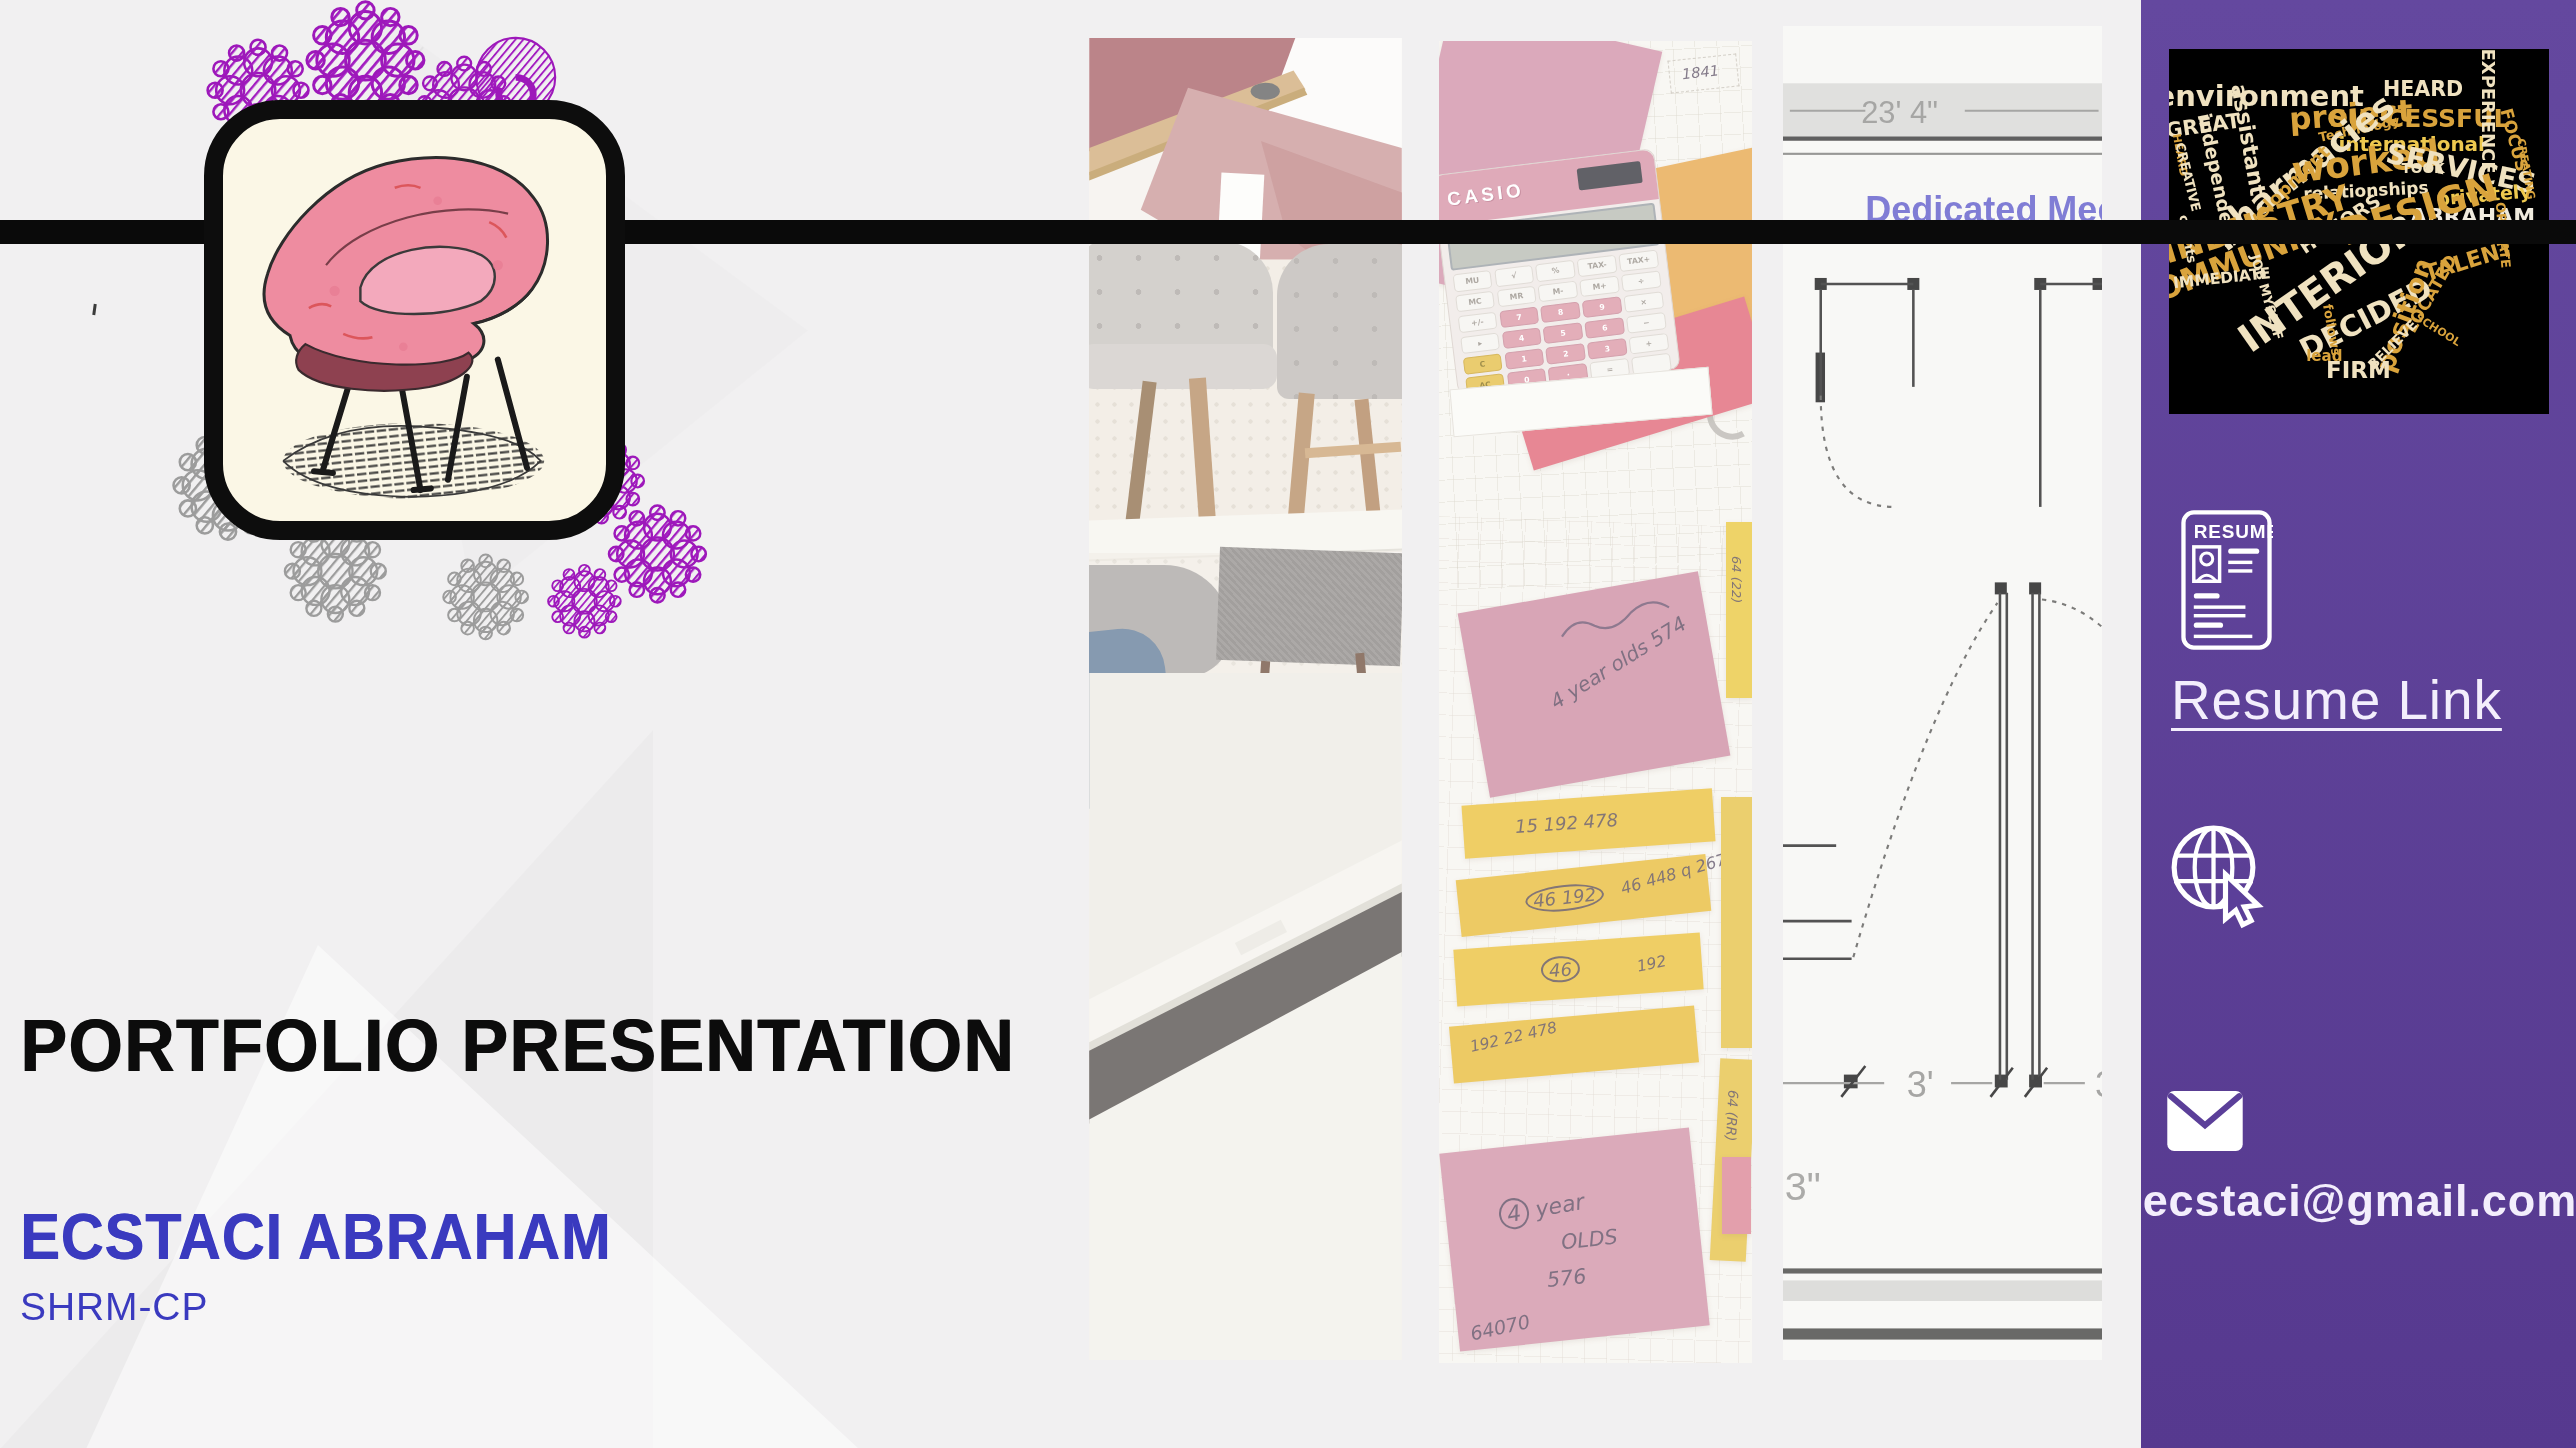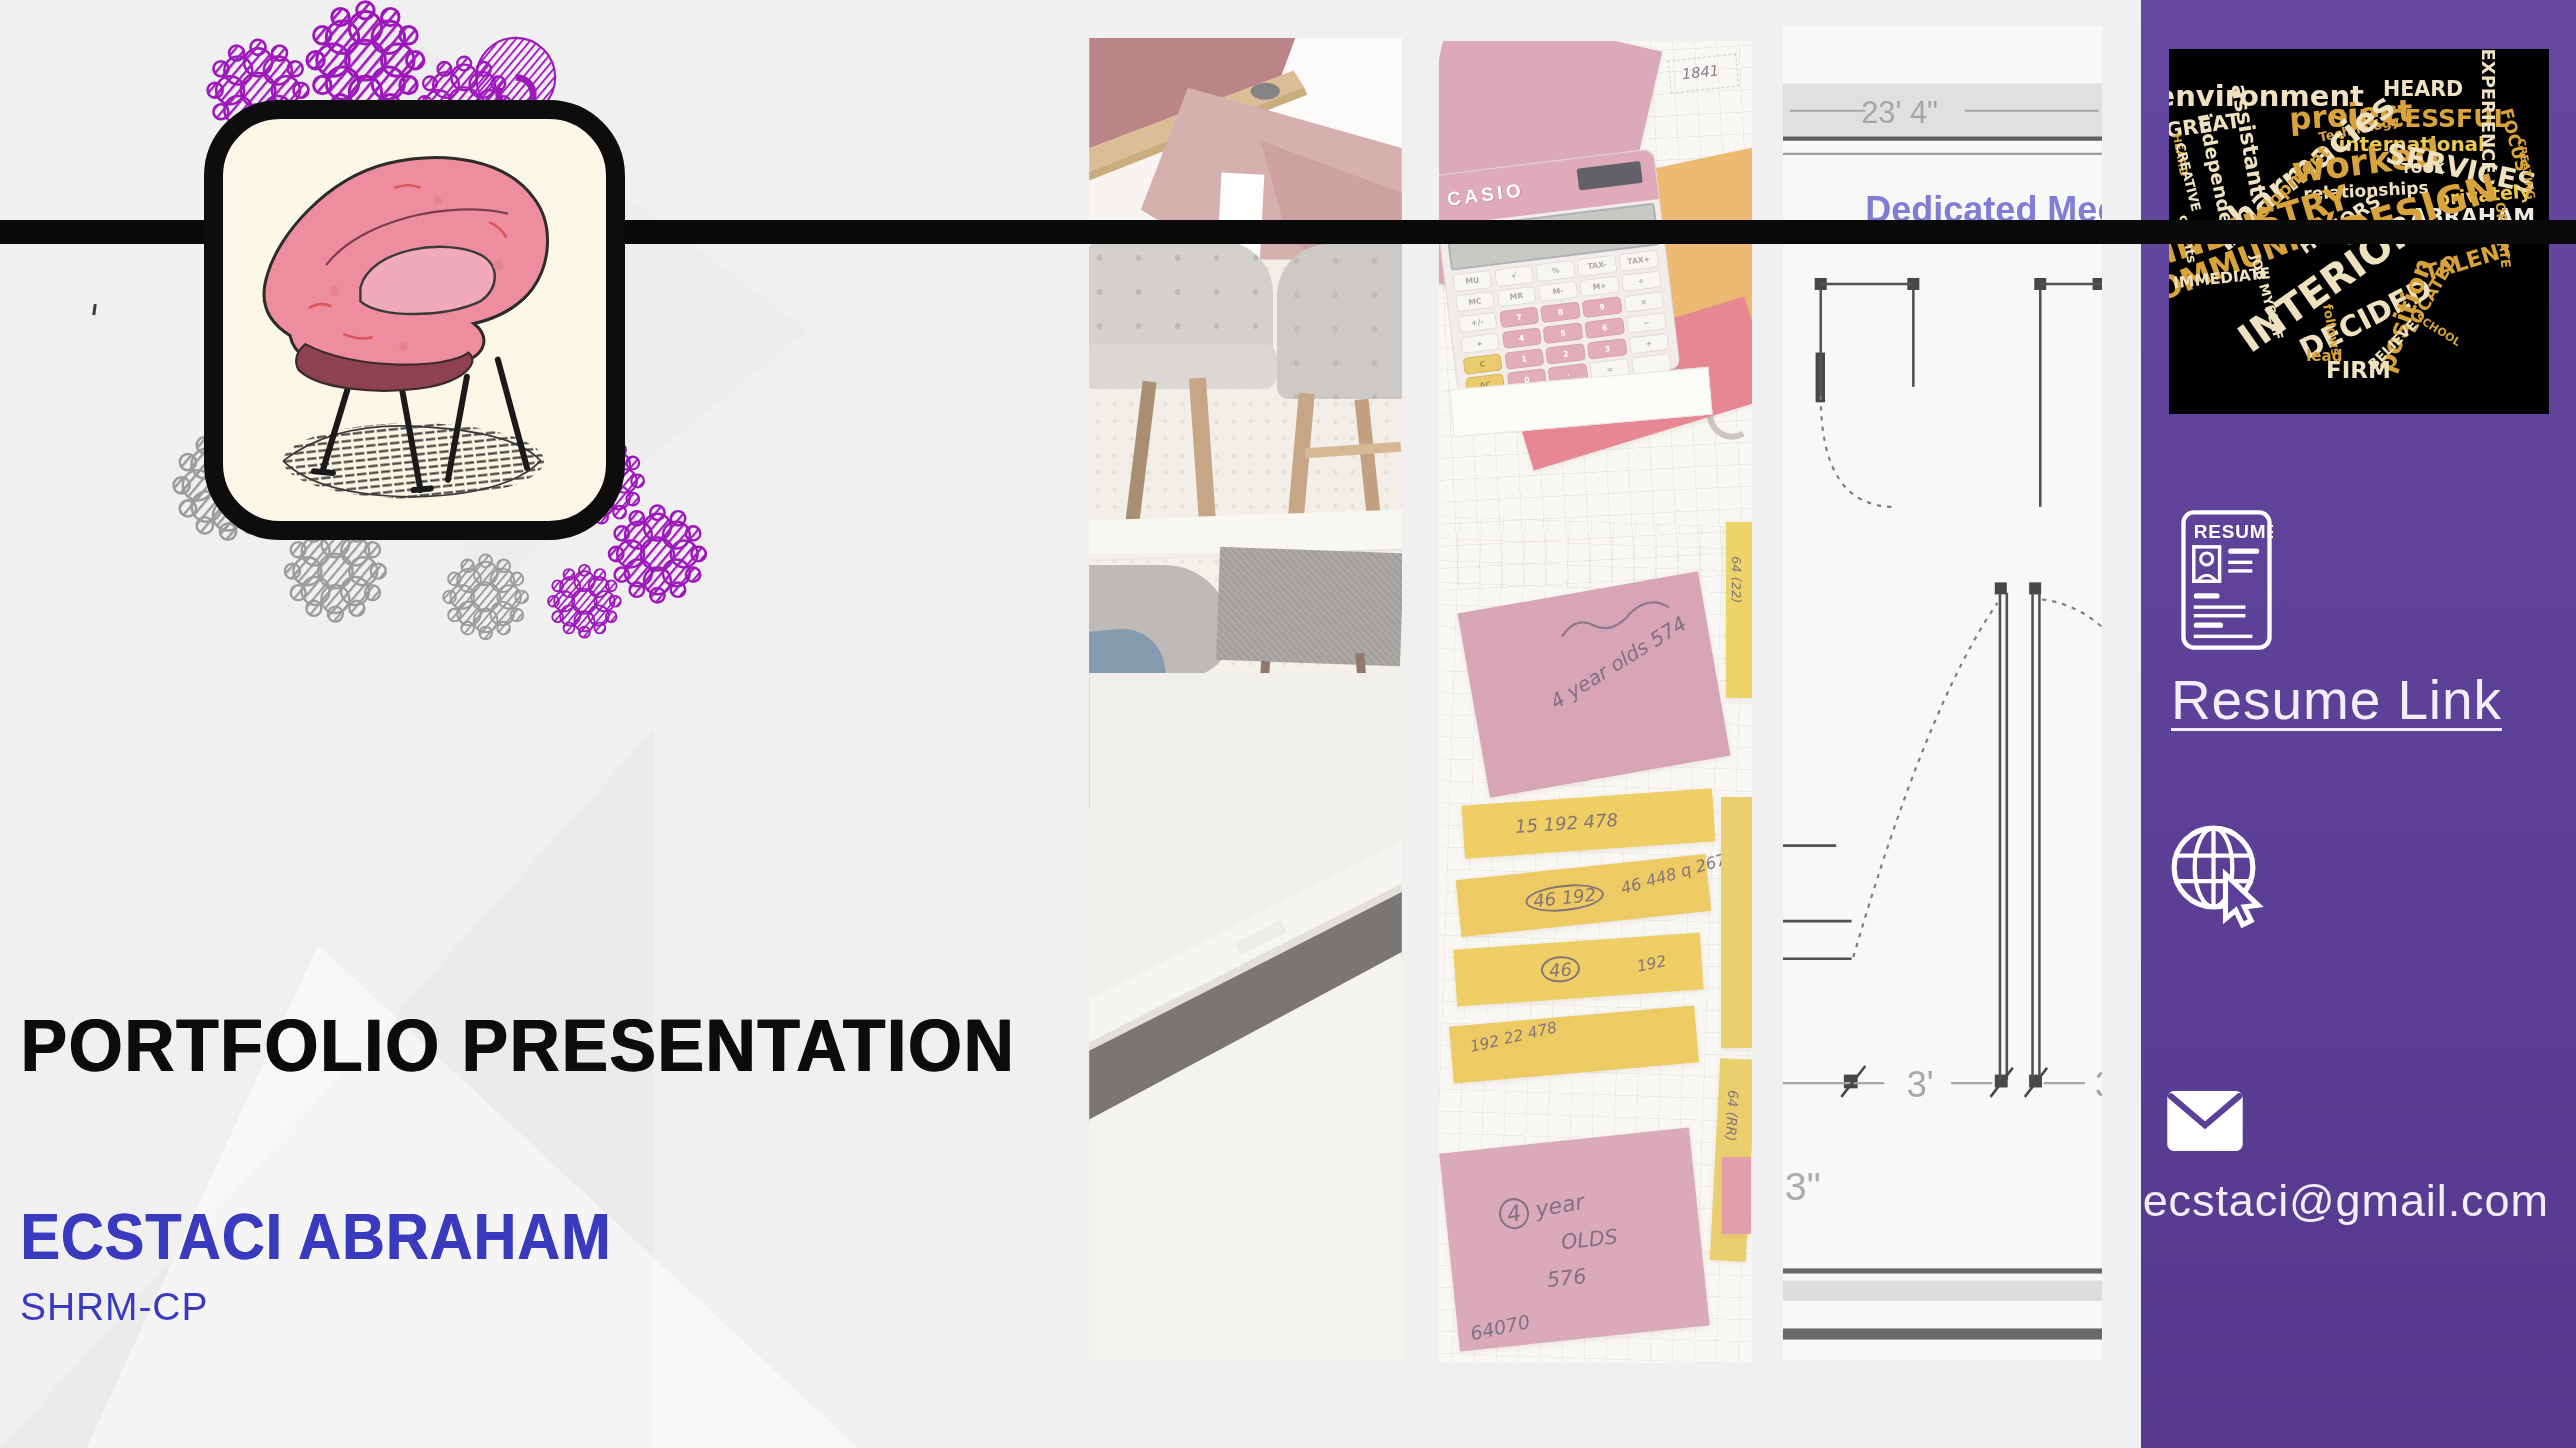--- a/index.html
+++ b/index.html
@@ -13,21 +13,21 @@
   .name{color:#3a3abf;font-weight:700;font-size:64px;letter-spacing:0.9px;white-space:nowrap;
         transform:scaleX(.93);transform-origin:left center;text-shadow:0.7px 0 0 #3a3abf}
   .cred{color:#3a3abf;font-weight:500;font-size:39px;letter-spacing:0.9px}
   
   #sidebar{left:2141px;top:0;width:435px;height:1449px;background:linear-gradient(180deg,#64489f,#56398f)}
   #heartbox{left:27.5px;top:49px;width:380px;height:365px;background:#000;overflow:hidden}
   .wc-word{position:absolute;white-space:nowrap;font-weight:700;line-height:1;
            font-family:"DejaVu Sans",sans-serif}
   .linktext{color:#f3eefc;font-weight:400;letter-spacing:0.9px;text-decoration:underline;
             text-underline-offset:8.6px;text-decoration-thickness:2.6px;white-space:nowrap;cursor:pointer}
-  .plaintext{color:#f3eefc;font-weight:400;letter-spacing:0.9px;white-space:nowrap}
+  .plaintext{color:#f3eefc;font-weight:700;letter-spacing:0.9px;white-space:nowrap}
   
   .strip{position:absolute;overflow:hidden;background:#f6f4ef}
   .wash{position:absolute;left:0;top:0;right:0;bottom:0;background:rgba(255,255,255,.26);pointer-events:none}
   .note{position:absolute;box-shadow:0 1.7px 5.2px rgba(120,100,80,.15)}
   .scrawl{position:absolute;font-family:"DejaVu Sans",sans-serif;font-style:italic;
           color:#4e4258;white-space:nowrap;opacity:.85}
   .circ{display:inline-block;border:2.1px solid #4e4258;border-radius:50%;padding:0.9px 6px}
   .gridpaper{position:absolute;background-image:
       repeating-linear-gradient(0deg,rgba(185,178,160,.4) 0 0.9px,transparent 0.9px 22px),
       repeating-linear-gradient(90deg,rgba(185,178,160,.4) 0 0.9px,transparent 0.9px 22px)}

